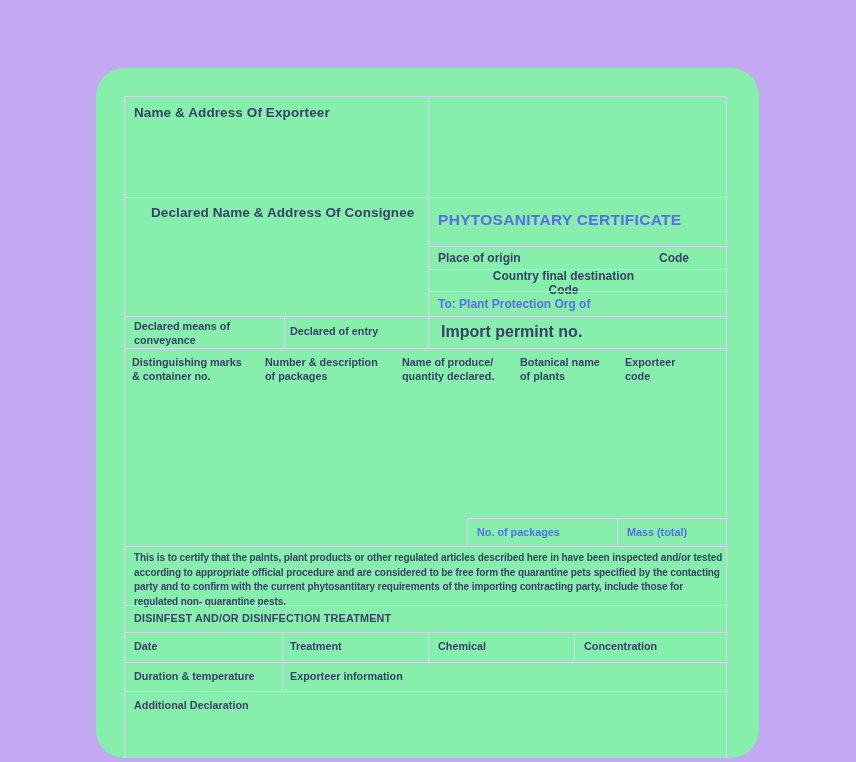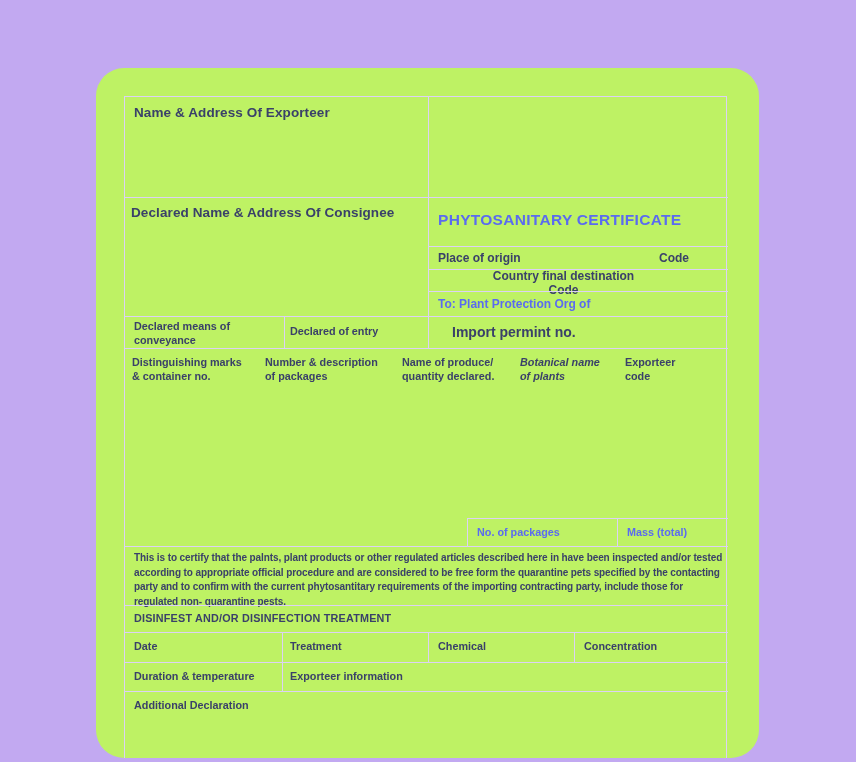--- a/index.html
+++ b/index.html
@@ -5,21 +5,21 @@
   * { margin:0; padding:0; box-sizing:border-box; }
   html,body { width:856px; height:762px; overflow:hidden; }
   body {
     background:#C2A9F1;
     font-family:"Liberation Sans","DejaVu Sans",sans-serif;
     position:relative;
     color:#3A4169;
   }
   .card {
     position:absolute; left:96px; top:68px; width:663px; height:690px;
-    background:#bef264; border-radius:28px;
+    background:#86efac; border-radius:28px;
   }
   .form {
     position:absolute; left:28px; top:28px; width:603px; height:662px;
     border:1px solid #DCD2F5; border-bottom:none;
   }
   .hline, .vline { position:absolute; background:#DCD2F5; }
   .hline { height:1px; }
   .vline { width:1px; }
   .cell { position:absolute; }
   .lbl { font-weight:700; }
@@ -51,21 +51,21 @@
   <div class="form">
 
     <div class="cell" style="left:0;top:0;width:303px;height:100px;">
       <div class="lbl-big" style="position:absolute;left:9px;top:8px;">Name &amp; Address Of Exporteer</div>
     </div>
     <div class="cell" style="left:303px;top:0;width:300px;height:100px;">
       
     </div>
 
     <div class="cell" style="left:0;top:100px;width:303px;height:119px;">
-      <div class="lbl-big" style="position:absolute;left:6px;top:8px;">Declared Name &amp; Address Of Consignee</div>
+      <div class="lbl-big" style="position:absolute;left:26px;top:8px;">Declared Name &amp; Address Of Consignee</div>
     </div>
     <div class="cell" style="left:303px;top:100px;width:300px;height:49px;">
       <div class="title">PHYTOSANITARY CERTIFICATE</div>
     </div>
     <div class="cell kv-row" style="left:303px;top:149px;width:300px;height:23px;">
       <span>Place of origin</span>
       <span>Code</span>
     </div>
     <div class="cell kv-row" style="left:303px;top:172px;width:300px;height:22px;flex-direction:column;">
       <span>Country final destination</span>
@@ -75,31 +75,31 @@
       <span>To: Plant Protection Org of</span>
     </div>
 
     <div class="cell" style="left:0;top:219px;width:159px;height:32px;">
       <div class="lbl-sm" style="position:absolute;left:9px;top:4px;width:130px;">Declared means of conveyance</div>
     </div>
     <div class="cell center-v" style="left:159px;top:219px;width:144px;height:32px;">
       <div class="lbl-sm" style="margin-left:6px;">Declared of entry</div>
     </div>
     <div class="cell center-v" style="left:303px;top:219px;width:300px;height:32px;">
-      <div class="lbl" style="margin-left:24px;font-size:14px;">Import permint no.</div>
+      <div class="lbl" style="margin-left:13px;font-size:16px;">Import permint no.</div>
     </div>
 
     <div class="cell" style="left:0;top:251px;width:603px;height:198px;">
       <div class="goods-col" style="left:7px;">Distinguishing marks
 &amp; container no.</div>
       <div class="goods-col" style="left:140px;">Number &amp; description
 of packages</div>
       <div class="goods-col" style="left:277px;">Name of produce/
 quantity declared.</div>
-      <div class="goods-col" style="left:395px;font-style:italic;">Botanical name
+      <div class="goods-col" style="left:395px;">Botanical name
 of plants</div>
       <div class="goods-col" style="left:500px;">Exporteer
 code</div>
       <div class="mini-box" style="left:492px;width:111px;">
         <span>Mass (total)</span>
       </div>
       <div class="mini-box" style="left:342px;width:150px;">
         <span>No. of packages</span>
       </div>
     </div>

